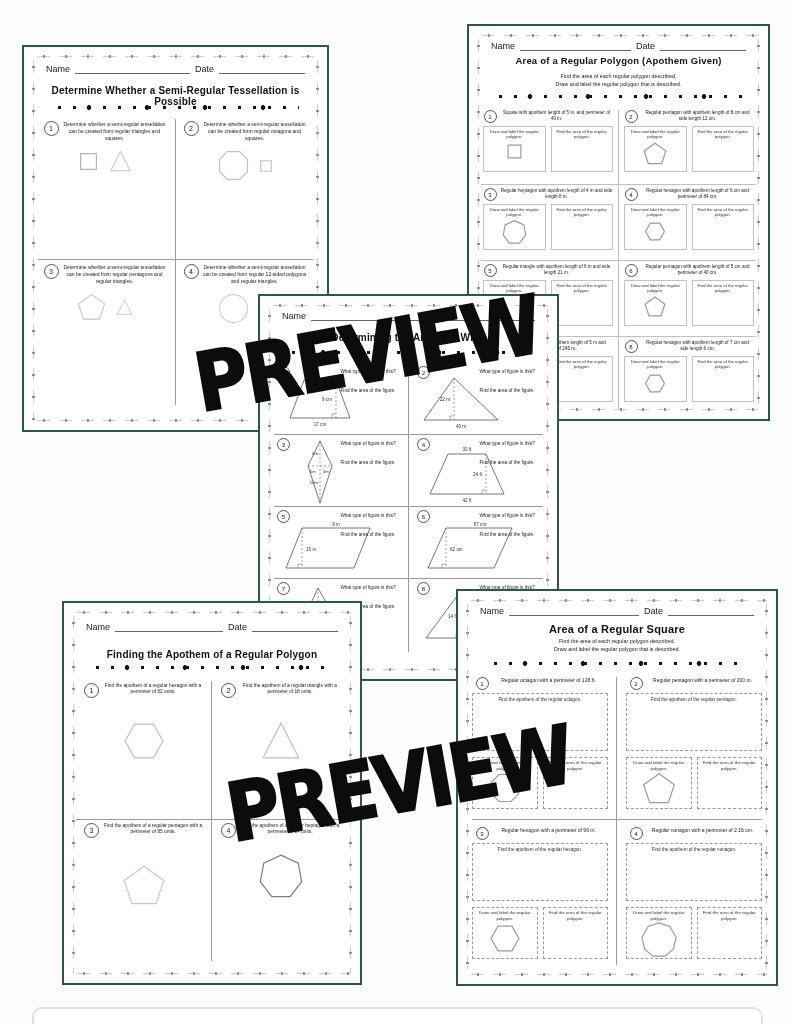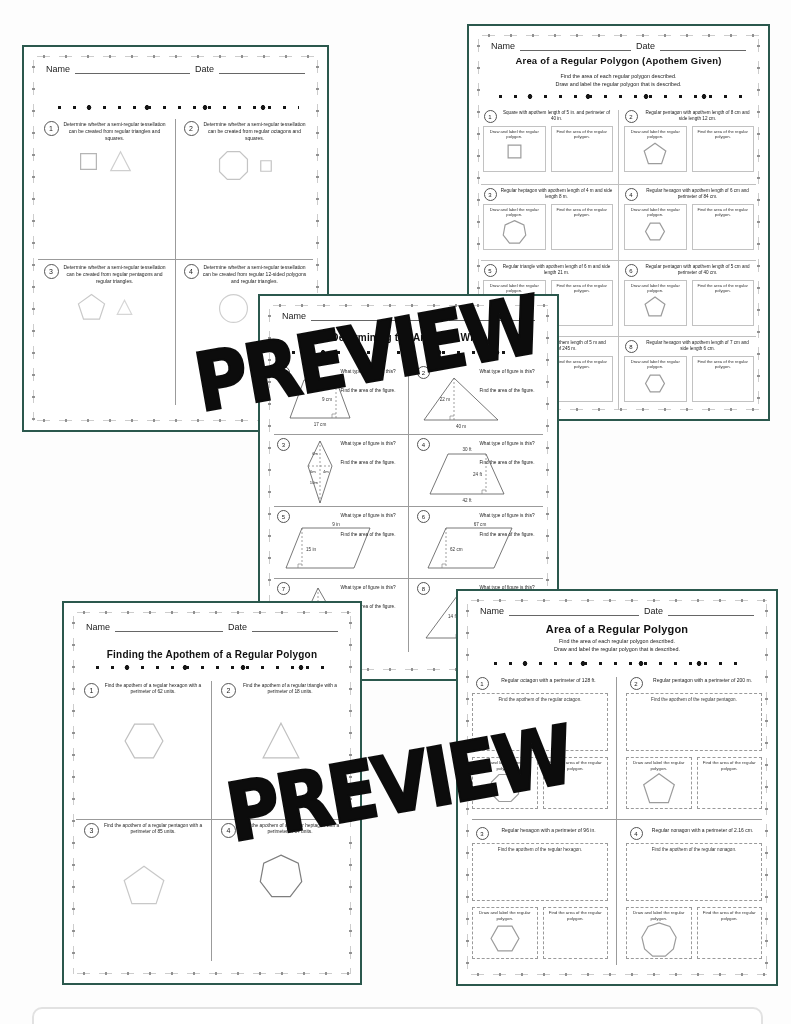--- a/index.html
+++ b/index.html
@@ -105,20 +105,21 @@
     <div class="deco deco-h d-top"></div>
     <div class="deco deco-h d-bot"></div>
     <div class="deco deco-v d-left"></div>
     <div class="deco deco-v d-right"></div>
     <div class="hdr" style="top:16px">
       <span>Name</span>
       <span class="hline"></span>
       <span>Date</span>
       <span class="dline"></span>
     </div>
+    <div class="ptitle" style="top:38px">Determine Whether a Semi-Regular Tessellation is Possible</div>
     <div class="dots" style="top:56px;left:28px;right:28px"></div>
     <div class="vdiv" style="left:151px;top:72px;height:286px"></div>
     <div class="hdiv" style="top:212px;left:14px;right:14px"></div>
 
     <div class="cell" style="left:13px;top:74px;width:136px;height:134px">
       <div class="qhead">
           <span class="qnum">1</span>
         <div class="qtext">Determine whether a semi-regular tessellation can be created from regular triangles and squares.</div>
         </div>
       <div class="ashapes">
@@ -542,21 +543,21 @@
     <div class="deco deco-h d-top"></div>
     <div class="deco deco-h d-bot"></div>
     <div class="deco deco-v d-left"></div>
     <div class="deco deco-v d-right"></div>
     <div class="hdr" style="top:14px">
       <span>Name</span>
       <span class="hline"></span>
       <span>Date</span>
       <span class="dline"></span>
     </div>
-    <div class="ptitle" style="top:32px;font-size:11px">Area of a Regular Polygon</div>
+    <div class="ptitle" style="top:32px;font-size:11px">Area of a Regular Square</div>
     <div class="psub" style="top:47px">Find the area of each regular polygon described.</div>
     <div class="psub" style="top:55px">Draw and label the regular polygon that is described.</div>
     <div class="dots" style="top:68px;left:30px;right:30px"></div>
     <div class="vdiv" style="left:158px;top:86px;height:288px"></div>
     <div class="hdiv" style="top:228px;left:14px;right:14px"></div>
 
     <div class="cell" style="left:14px;top:86px;width:136px">
       <div class="qhead">
           <span class="qnum sm">1</span>
         <div class="eqtext">Regular octagon with a perimeter of 128 ft.</div>

